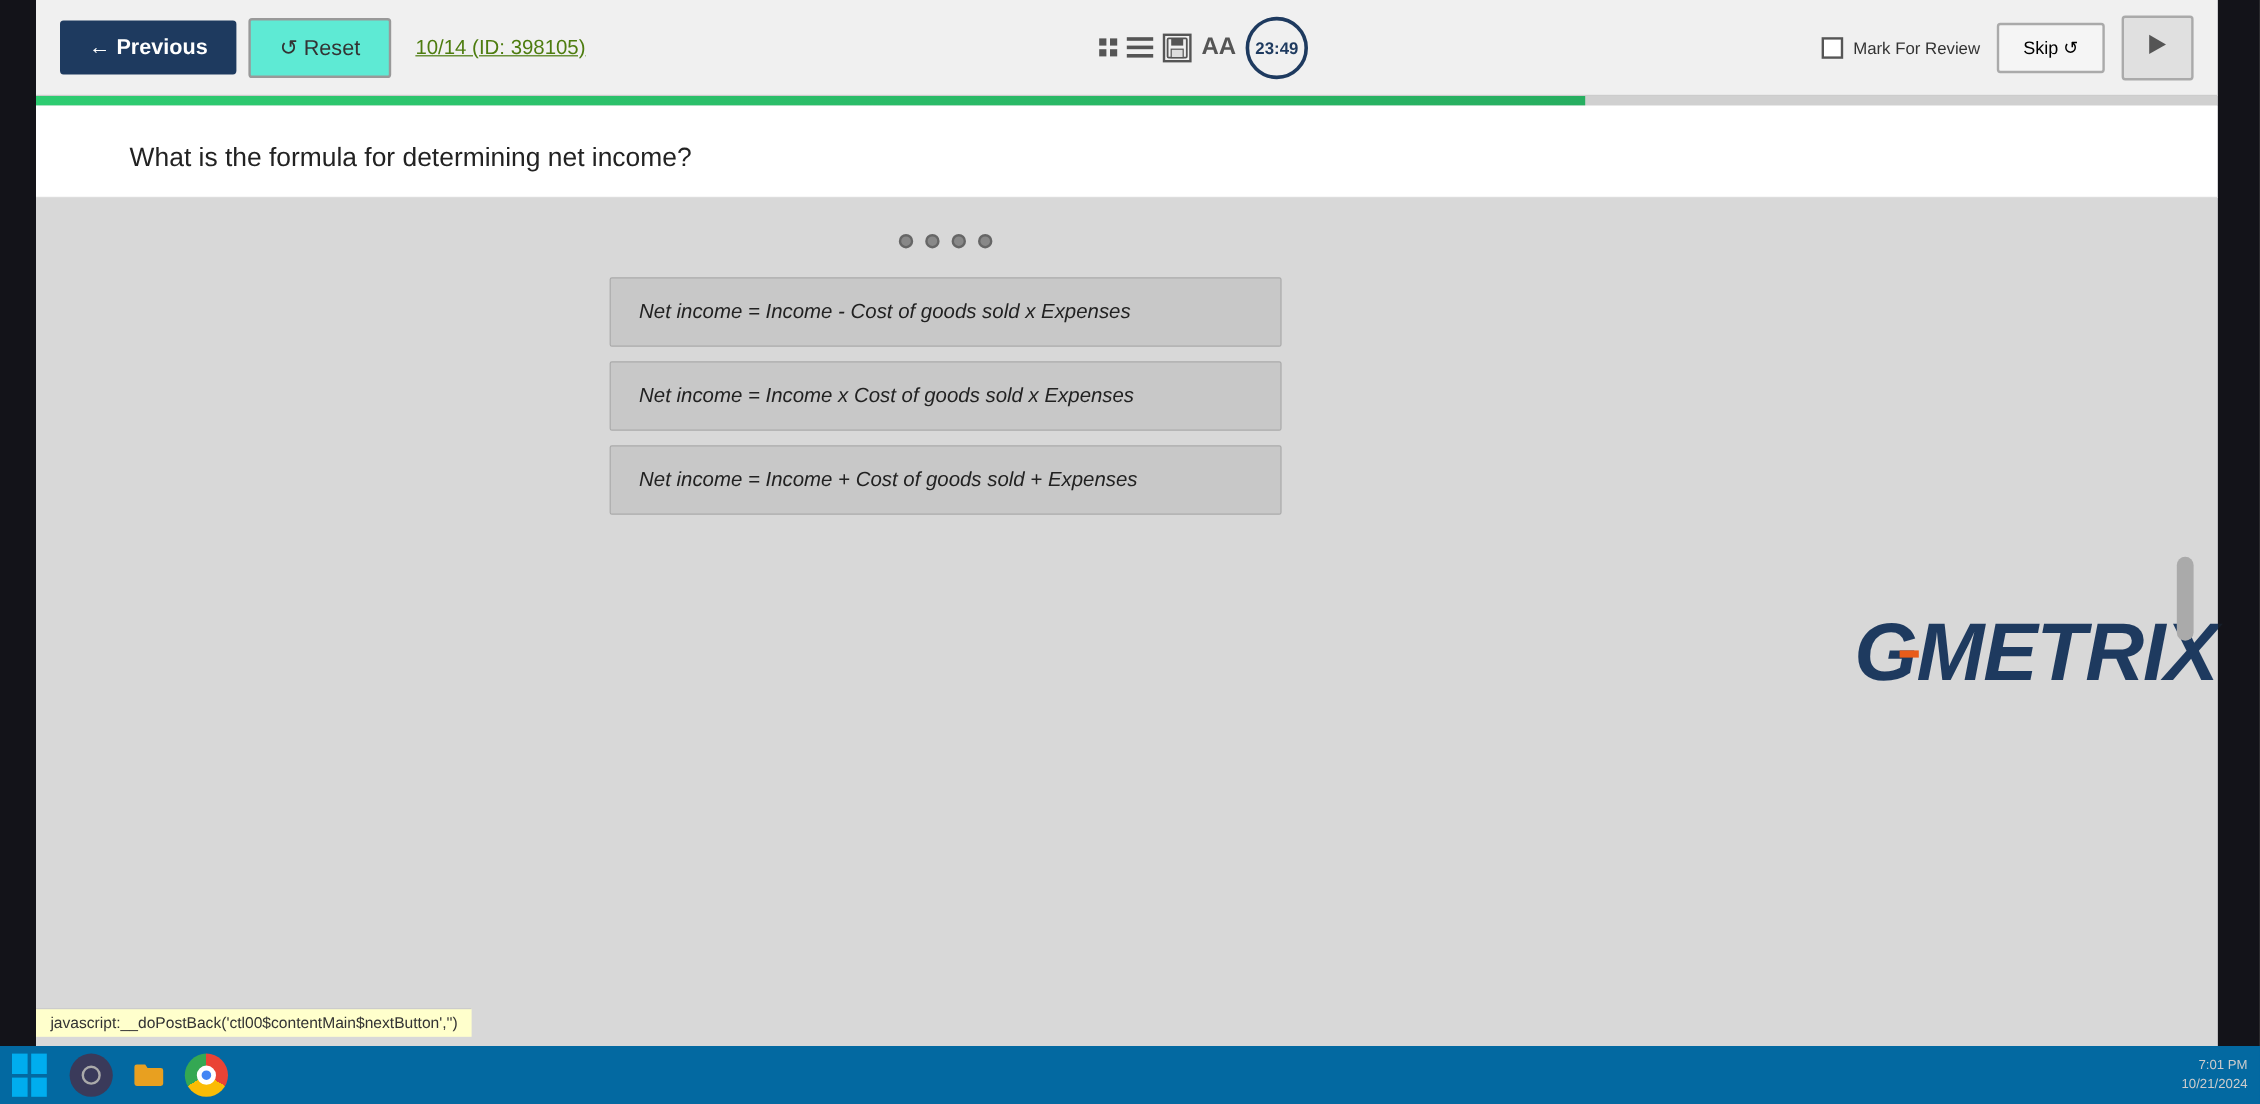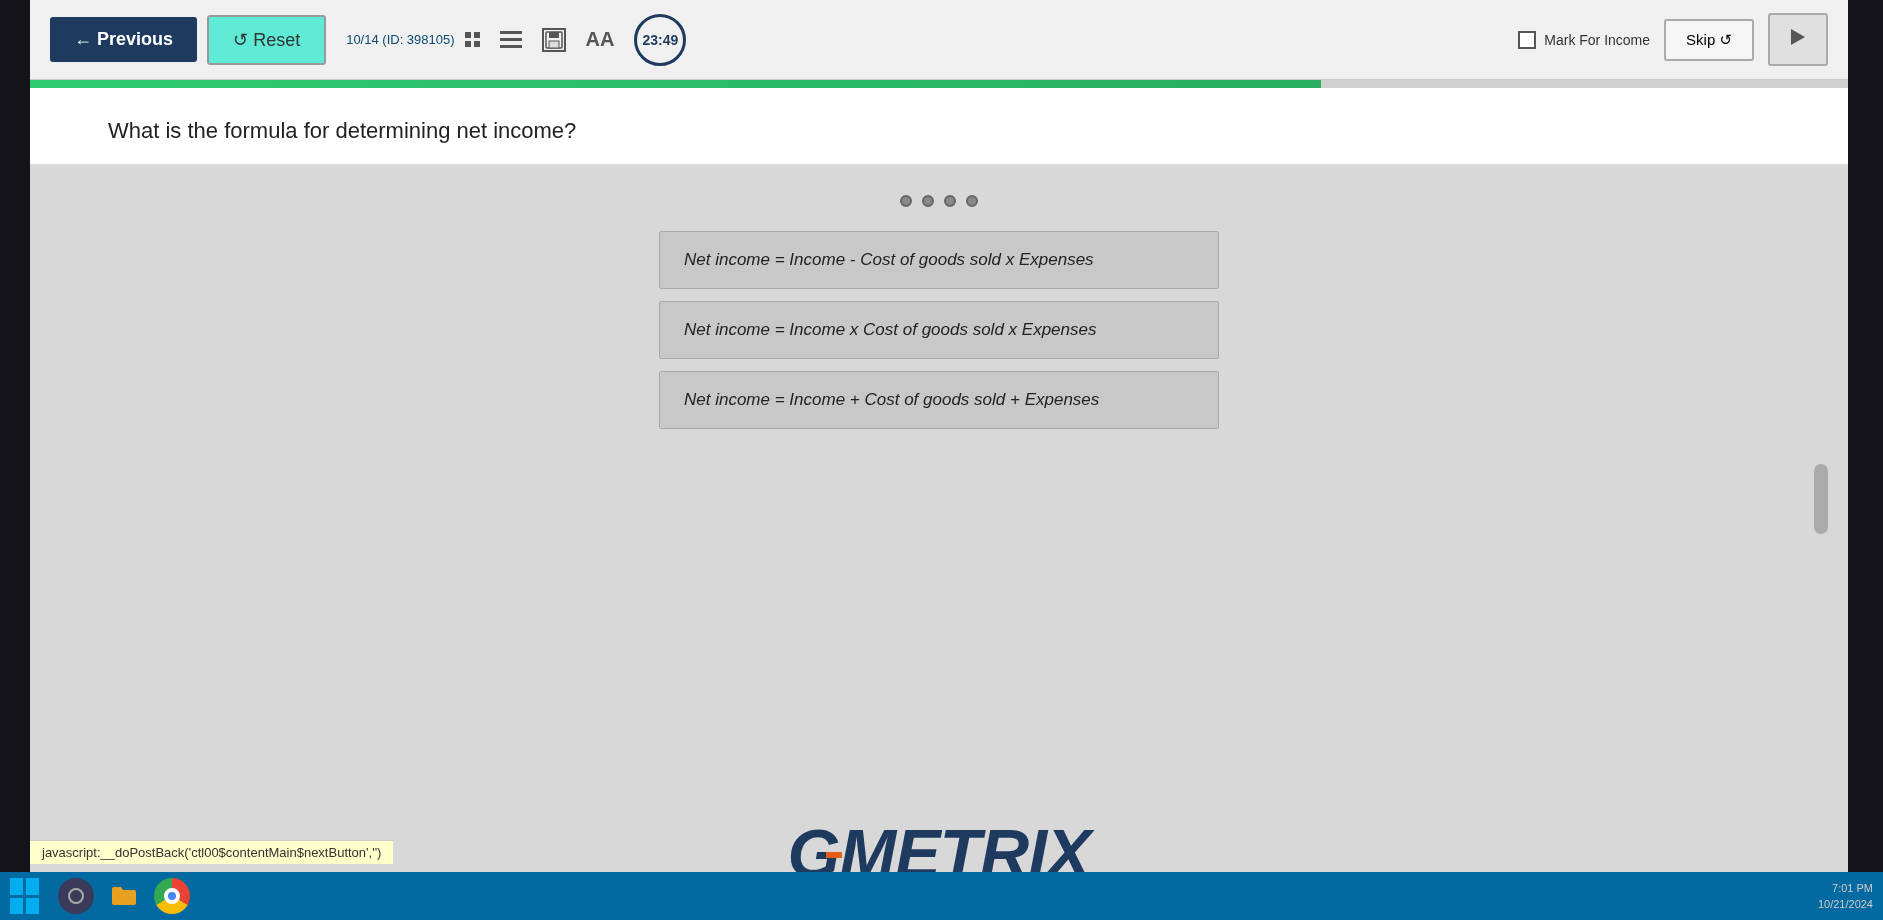--- a/index.html
+++ b/index.html
@@ -56,30 +56,32 @@
       color: #333;
       border: 2px solid #999;
       padding: 12px 24px;
       font-size: 18px;
       font-weight: 500;
       cursor: pointer;
       border-radius: 3px;
     }
 
     .question-counter {
-      font-size: 13px;
-      color: #0c4a6e;
+      font-size: 17px;
+      color: #4d7c0f;
       margin-left: 10px;
+      text-decoration: underline;
     }
 
     .toolbar-center {
       flex: 1;
       display: flex;
-      align-items: center;
-      gap: 20px;
+      justify-content: center;
+      align-items: center;
+      gap: 8px;
     }
 
     .timer-circle {
       width: 52px;
       height: 52px;
       border: 3px solid #1e3a5f;
       border-radius: 50%;
       display: flex;
       align-items: center;
       justify-content: center;
@@ -155,21 +157,21 @@
       font-weight: 400;
       margin-left: 38px;
     }
 
     
     .content-area {
       flex: 1;
       background: #d8d8d8;
       position: relative;
       display: flex;
-      flex-direction: column;
+      flex-direction: row;
     }
 
     
     .answers-section {
       display: flex;
       flex-direction: column;
       align-items: center;
       padding: 20px 0;
       flex: 1;
     }
@@ -294,21 +296,21 @@
       </div>
 
       <span style="font-size:20px; font-weight:bold; color:#555; cursor:pointer;">AA</span>
 
       <div class="timer-circle">23:49</div>
     </div>
 
     <div class="toolbar-right">
       <div class="mark-review">
         <div class="checkbox-mark"></div>
-        <span>Mark For Income</span>
+        <span>Mark For Review</span>
       </div>
       <button class="btn-skip">Skip ↺</button>
       <button class="btn-next">
         <svg width="24" height="24" viewBox="0 0 24 24">
           <path d="M5 4 L19 12 L5 20 Z" fill="#555"></path>
         </svg>
       </button>
     </div>
   </div>
 

